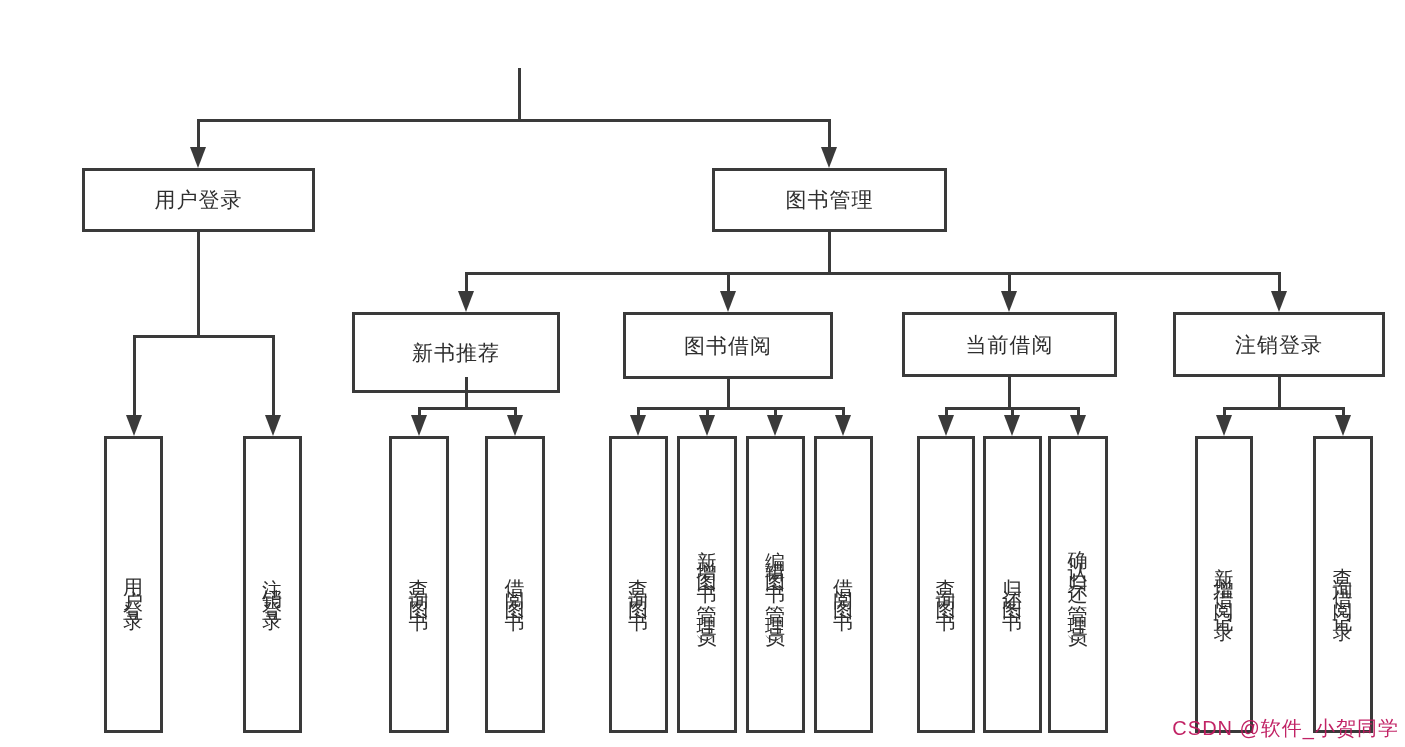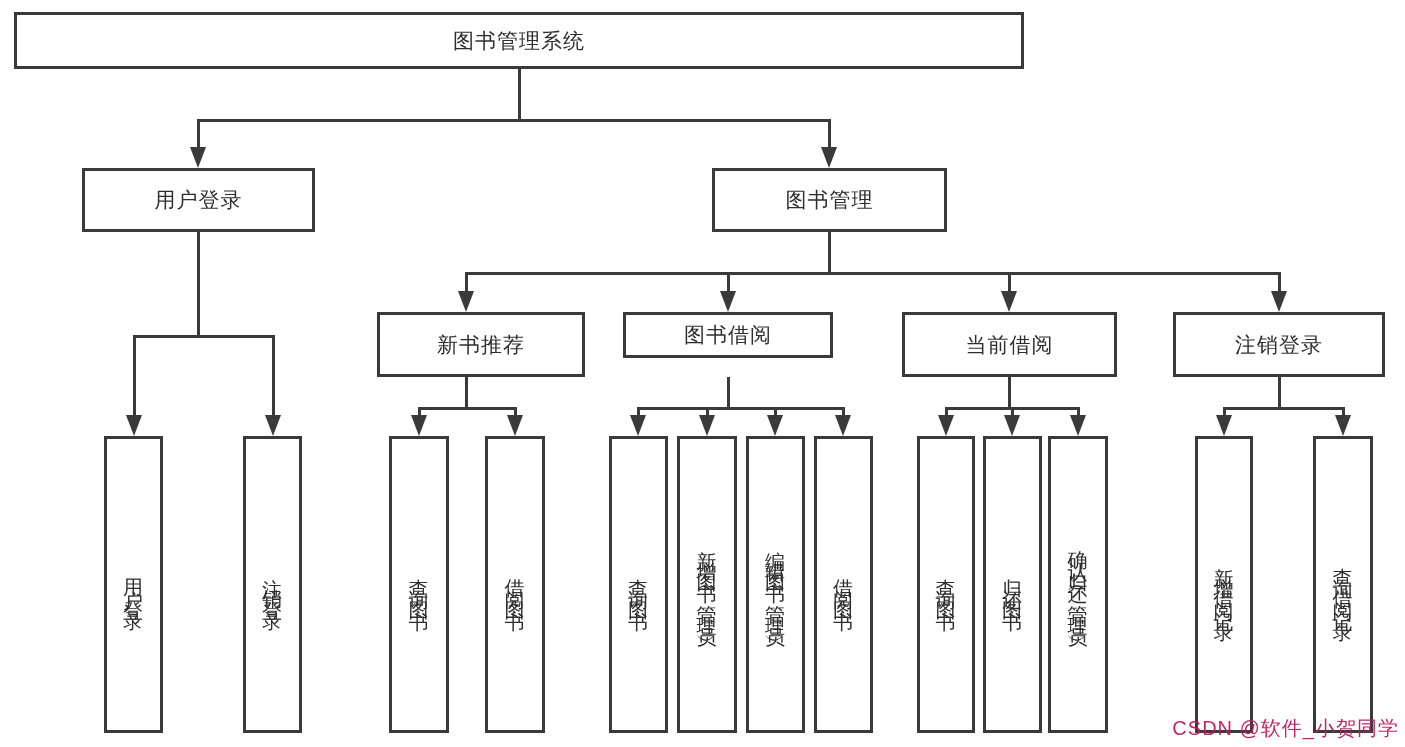--- a/index.html
+++ b/index.html
@@ -26,35 +26,32 @@
   .watermark{
     position:absolute;right:6px;bottom:5px;font-size:20px;color:#be185d;
     letter-spacing:1px;z-index:5;opacity:.95;
   }
 </style>
 </head>
 <body>
 
 <div id="canvas">
 
-  <div class="bx" style="left:14px;top:12px;width:1010px;height:57px">
-    <span class="lbl">图书管理系统</span>
-  </div>
 
   <div class="bx" style="left:82px;top:168px;width:233px;height:64px">
     <span class="lbl">用户登录</span>
   </div>
   <div class="bx" style="left:712px;top:168px;width:235px;height:64px">
     <span class="lbl">图书管理</span>
   </div>
 
-  <div class="bx" style="left:377px;top:312px;width:208px;height:65px">
+  <div class="bx" style="left:352px;top:312px;width:208px;height:81px">
     <span class="lbl">新书推荐</span>
   </div>
-  <div class="bx" style="left:623px;top:312px;width:210px;height:46px">
+  <div class="bx" style="left:623px;top:312px;width:210px;height:67px">
     <span class="lbl">图书借阅</span>
   </div>
   <div class="bx" style="left:902px;top:312px;width:215px;height:65px">
     <span class="lbl">当前借阅</span>
   </div>
   <div class="bx" style="left:1173px;top:312px;width:212px;height:65px">
     <span class="lbl">注销登录</span>
   </div>
 
   <div class="bx" style="left:104px;top:436px;width:59px;height:297px">

